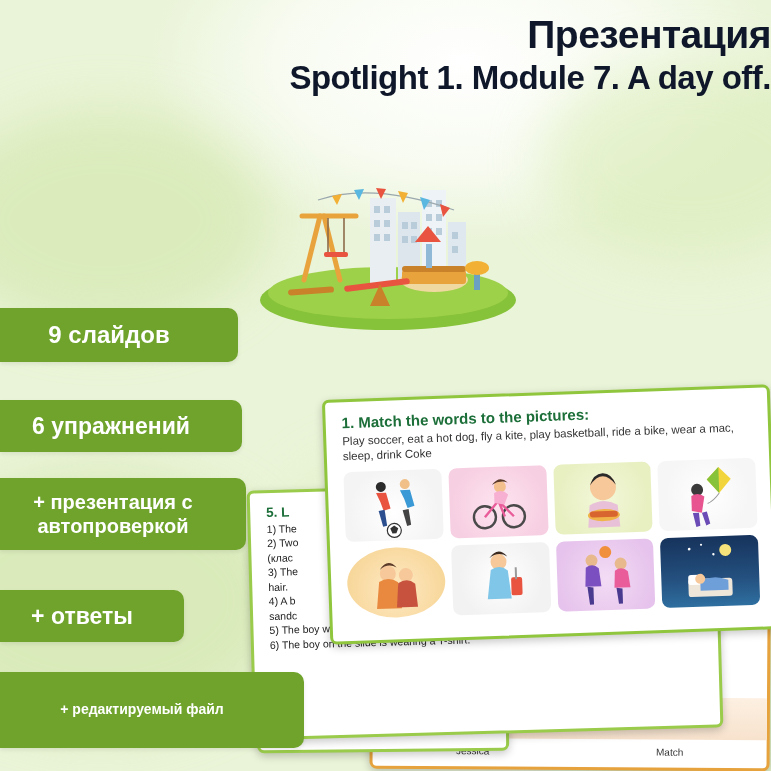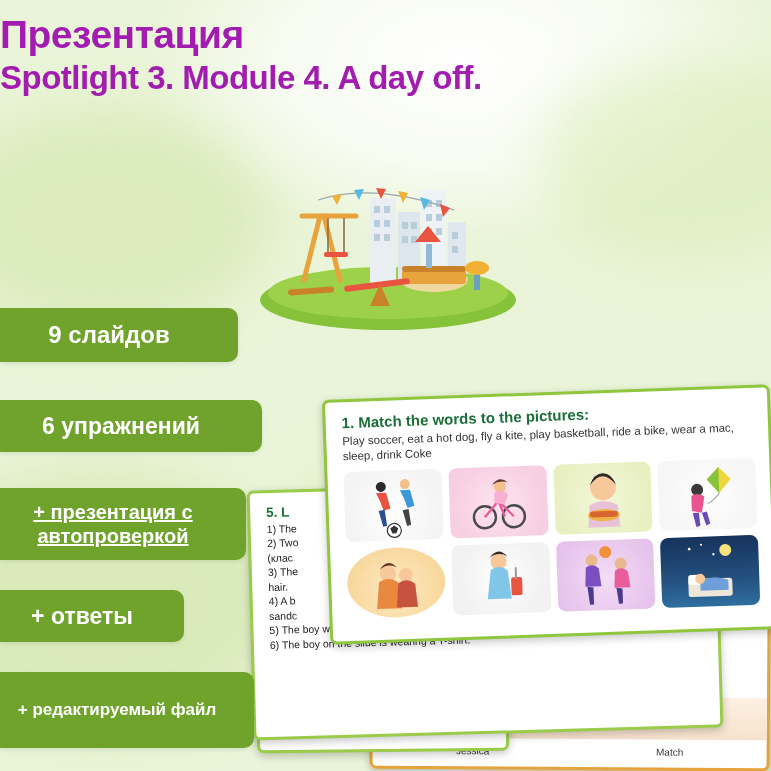--- a/index.html
+++ b/index.html
@@ -18,22 +18,22 @@
   .blotch { position: absolute; border-radius: 50%; filter: blur(26px); opacity: .55; }
   .b1 { width: 330px; height: 220px; left: -60px; top: 110px; background: #cfe5a6; }
   .b2 { width: 300px; height: 200px; right: -70px; top: 60px; background: #d9ecb6; }
   .b3 { width: 380px; height: 260px; left: -90px; bottom: 40px; background: #cde3a2; }
   .b4 { width: 330px; height: 240px; right: -80px; bottom: -30px; background: #d4e8ae; }
   .b5 { width: 260px; height: 170px; left: 280px; bottom: 150px; background: #e2f0c6; }
 
   
   .title-block {
     position: absolute; top: 12px; left: 0; right: 0;
-    text-align: left; z-index: 6;
-    color: #a21caf; font-weight: 800;
+    text-align: right; z-index: 6;
+    color: #0f172a; font-weight: 800;
   }
   .title-line1 { font-size: 39px; line-height: 1.18; letter-spacing: -0.5px; }
   .title-line2 { font-size: 33px; line-height: 1.22; letter-spacing: -0.5px; }
   .title-line3 { font-size: 33px; line-height: 1.22; letter-spacing: -0.5px; }
 
   
   .illus { position: absolute; left: 258px; top: 160px; width: 260px; height: 170px; z-index: 5; }
 
   
   .badge {
@@ -42,24 +42,24 @@
     color: #fff; font-weight: 800;
     border-radius: 0 10px 10px 0;
     display: flex; align-items: center; justify-content: center;
     text-align: center;
     padding: 10px 22px 10px 2px;
     box-shadow: 0 2px 4px rgba(0,0,0,.08);
     z-index: 8;
     line-height: 1.22;
   }
   .badge.b-1 { top: 308px; width: 238px; height: 54px; font-size: 24px; }
-  .badge.b-2 { top: 400px; width: 262px; height: 52px; font-size: 23px; }
-  .badge.b-3 { top: 488px; width: 246px; height: 72px; font-size: 20px; text-decoration: underline; }
+  .badge.b-2 { top: 400px; width: 242px; height: 52px; font-size: 23px; }
+  .badge.b-3 { top: 478px; width: 246px; height: 72px; font-size: 20px; }
   .badge.b-4 { top: 590px; width: 184px; height: 52px; font-size: 23px; }
-  .badge.b-5 { top: 672px; width: 254px; height: 76px; font-size: 17px; }
+  .badge.b-5 { top: 672px; width: 304px; height: 76px; font-size: 14px; }
 
   
   .cards { position: absolute; left: 250px; top: 392px; width: 530px; height: 380px; z-index: 7; }
   .card {
     position: absolute;
     background: #fff;
     border-radius: 7px;
     box-shadow: 0 3px 9px rgba(0,0,0,.22);
     overflow: hidden;
   }
@@ -135,21 +135,21 @@
 <body>
 
 <div class="blotch b1"></div>
 <div class="blotch b2"></div>
 <div class="blotch b3"></div>
 <div class="blotch b4"></div>
 <div class="blotch b5"></div>
 
 <div class="title-block">
   <div class="title-line1">Презентация</div>
-  <div class="title-line2">Spotlight 3. Module 4. A day off.</div>
+  <div class="title-line2">Spotlight 1. Module 7. A day off.</div>
 </div>
 
 <div class="illus">
   <svg viewBox="0 0 260 170" width="260" height="170" aria-hidden="true">
 
     <ellipse cx="130" cy="140" rx="128" ry="30" fill="#86c23a"></ellipse>
     <ellipse cx="130" cy="133" rx="120" ry="26" fill="#9ed14a"></ellipse>
 
     <rect x="112" y="38" width="26" height="86" fill="#e9eef2"></rect>
     <rect x="140" y="52" width="22" height="72" fill="#dde6ec"></rect>

